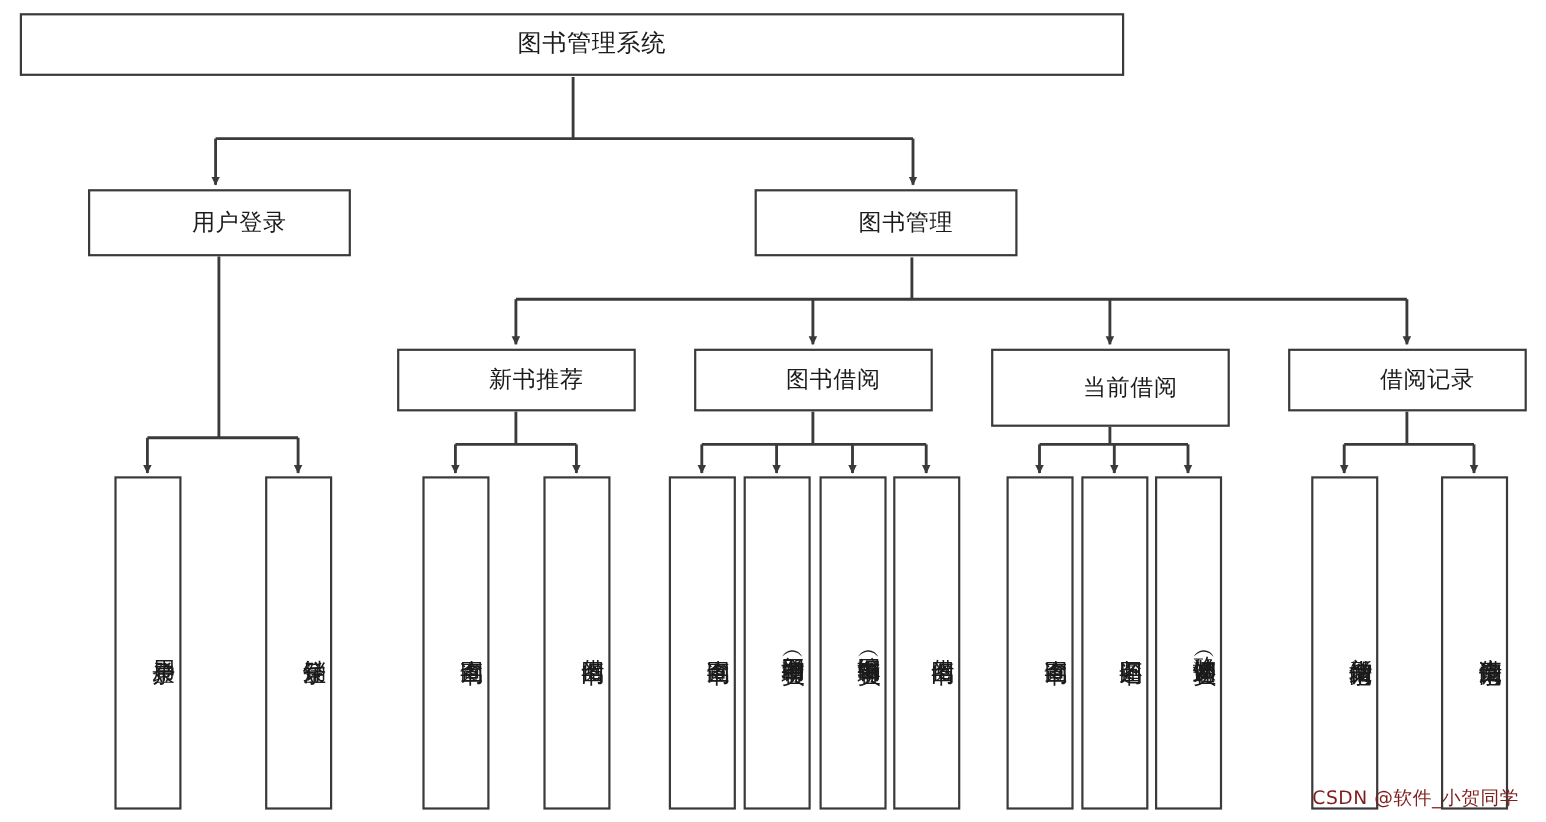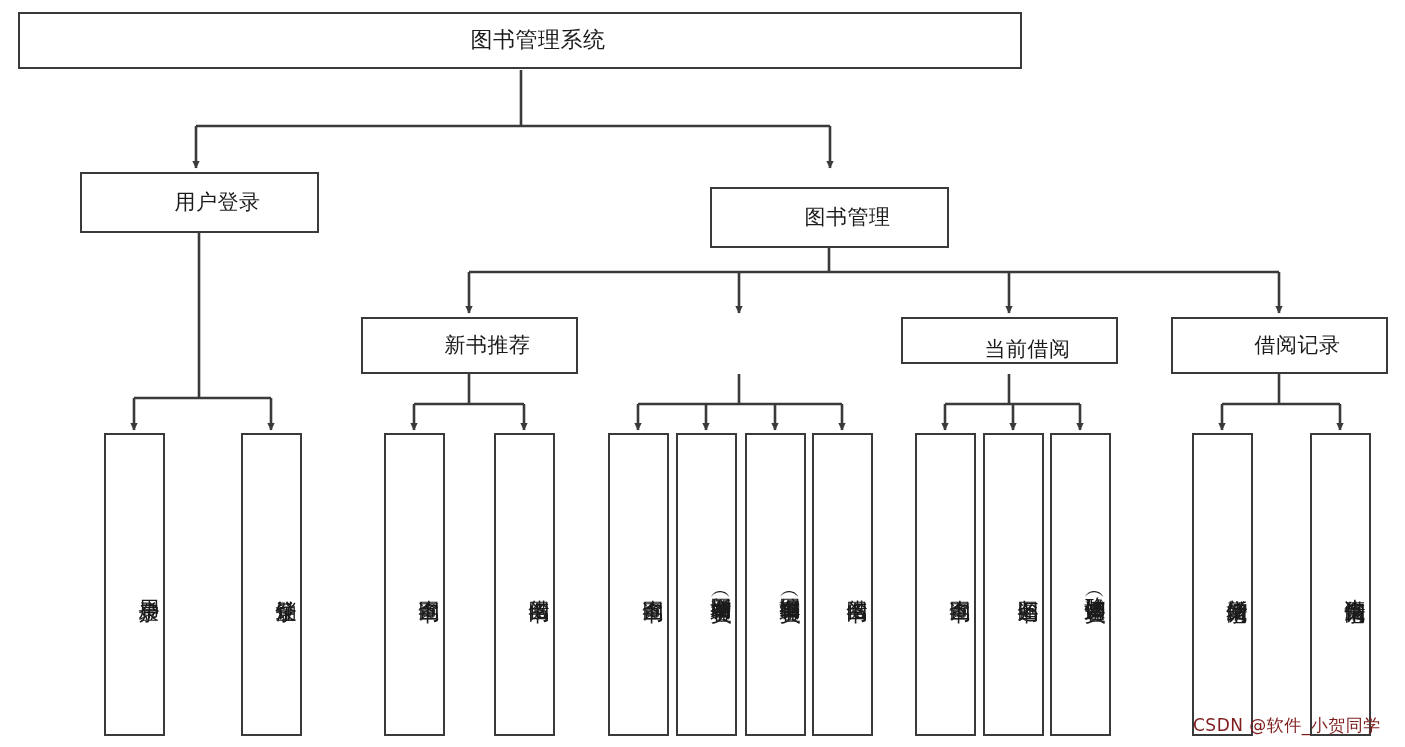--- a/index.html
+++ b/index.html
@@ -133,30 +133,33 @@
   </svg>
 
   <div class="node horiz" id="root-node" style="left:18px; top:12px; width:1004px; height:57px;">
     <span>图书管理系统</span>
   </div>
 
   <div class="node horiz" style="left:80px; top:172px; width:239px; height:61px;">
     <span>用户登录</span>
   </div>
 
-  <div class="node horiz" style="left:710px; top:172px; width:239px; height:61px;margin-top:15px;">
+  <div class="node horiz" style="left:686px; top:172px; width:239px; height:61px;">
     <span>图书管理</span>
   </div>
 
   <div class="node horiz" style="left:361px; top:317px; width:217px; height:57px;">
     <span>新书推荐</span>
   </div>
 
-
-  <div class="node horiz" style="left:901px; top:317px; width:217px; height:47px;align-items:flex-end;">
+  <div class="node horiz" style="left:631px; top:317px; width:217px; height:57px;">
+    <span>图书借阅</span>
+  </div>
+
+  <div class="node horiz" style="left:901px; top:317px; width:217px; height:71px;">
     <span>当前借阅</span>
   </div>
 
   <div class="node horiz" style="left:1171px; top:317px; width:217px; height:57px;">
     <span>借阅记录</span>
   </div>
 
   <div class="node vert" style="left:104px; top:433px; width:61px; height:303px;">
     <span class="vlabel">用户登录</span>
   </div>

